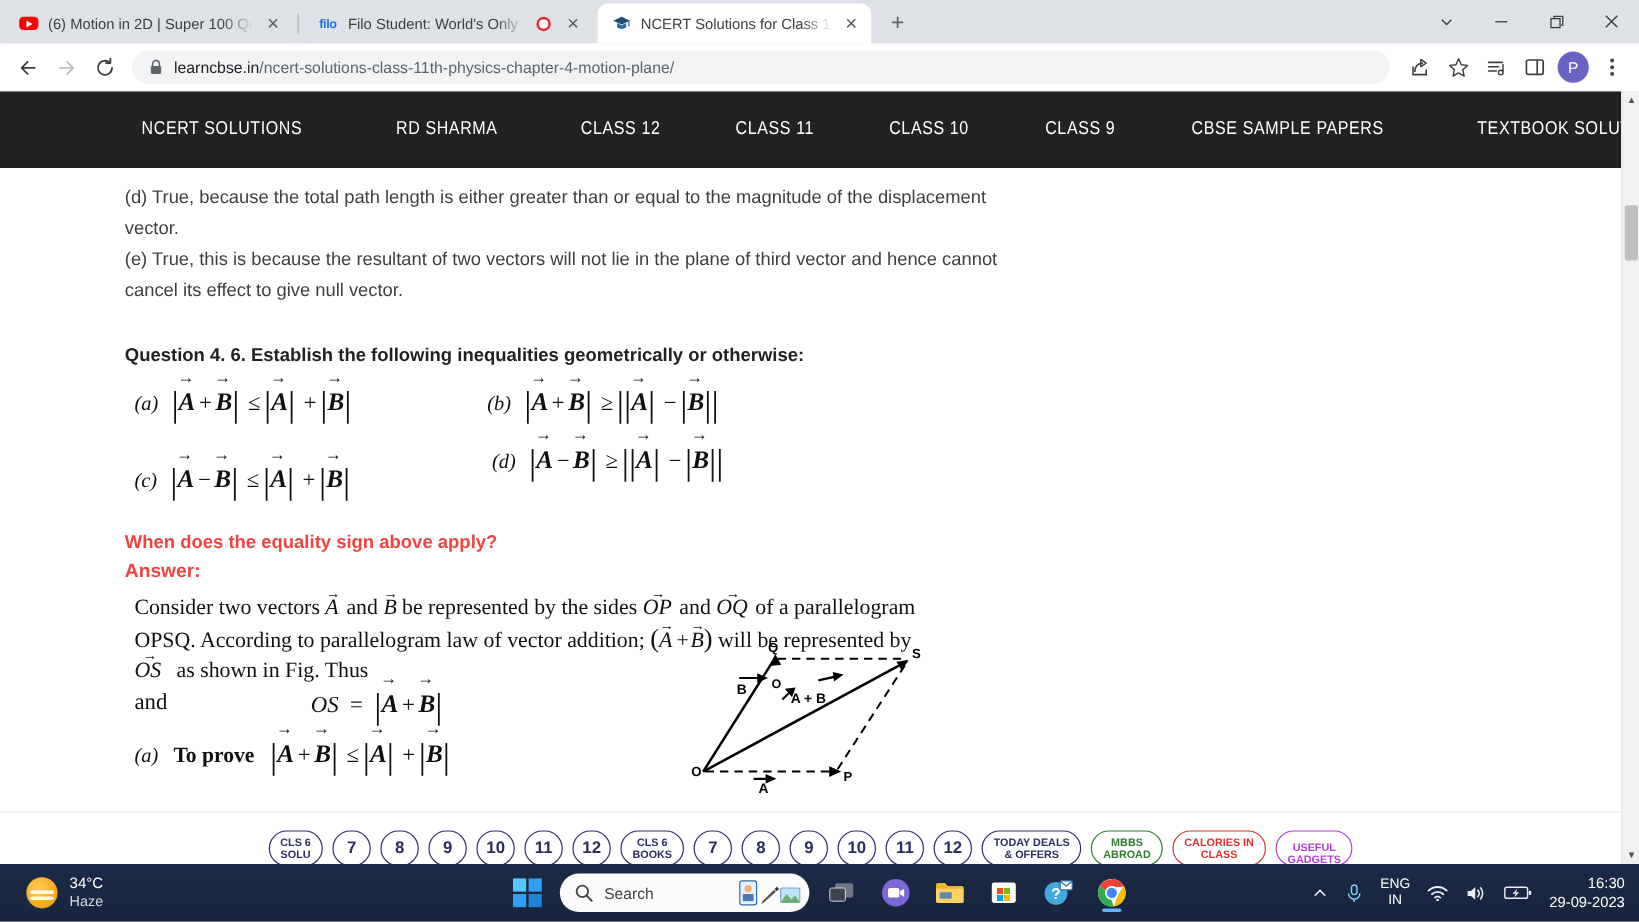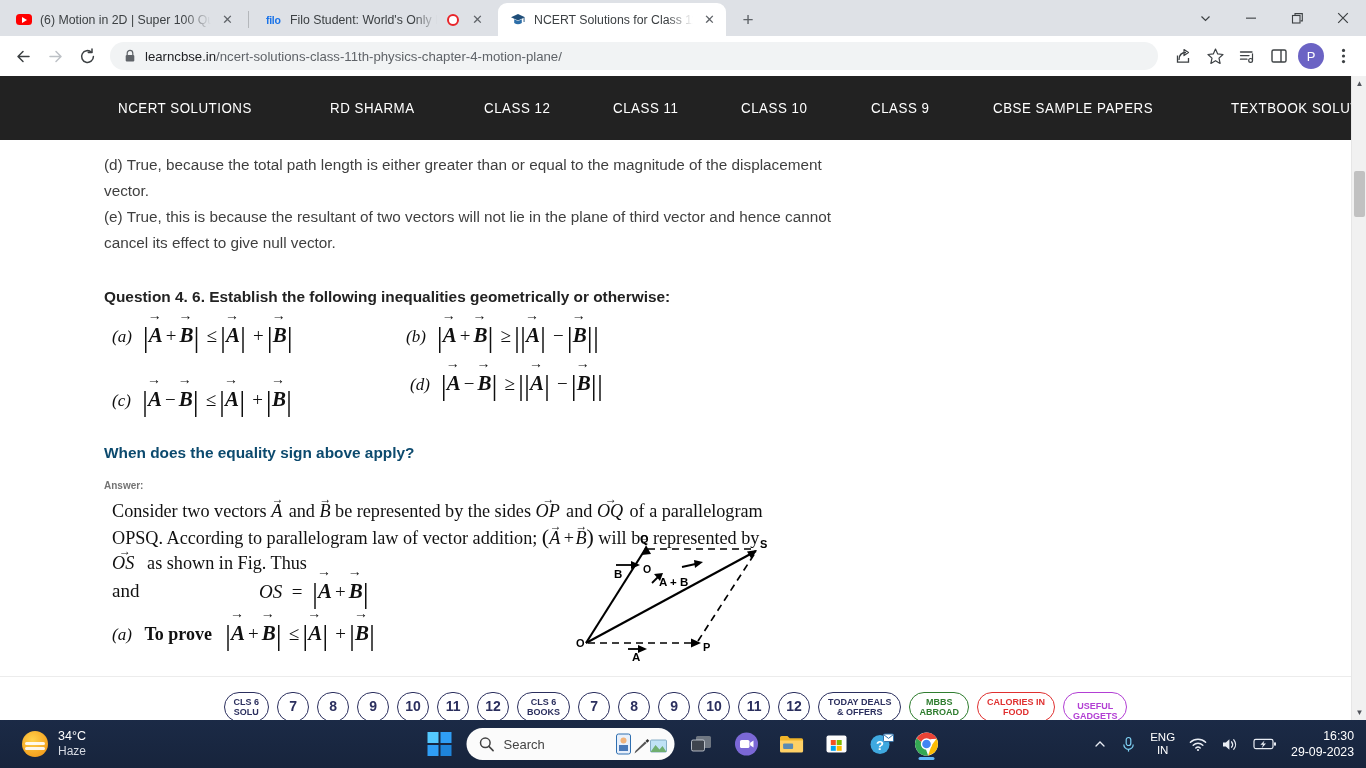--- a/index.html
+++ b/index.html
@@ -68,22 +68,22 @@
     color:#ffffff; text-decoration:none; font-size:15.5px; letter-spacing:.6px;
     font-family:"Liberation Sans Narrow","Liberation Sans", sans-serif;
     transform: scaleX(0.86); transform-origin:left center;
     display:inline-block; white-space:nowrap;
   }
   .navitem { }
 
   .content { padding:12px 0 0 104px; width:1247px; }
   .body-text { font-size:15.3px; line-height:26px; color:#3f3f3f; max-width:760px; }
   .qtitle { font-size:15.4px; font-weight:bold; color:#222; margin-top:32px; }
-  .subq { font-size:15.4px; font-weight:bold; color:#0c4a6e; margin-top:28px; }
-  .answer-lbl { font-size:10px; font-weight:bold; color:#737373; margin-top:18px; }
+  .subq { font-size:15.4px; font-weight:bold; color:#ef4444; margin-top:28px; }
+  .answer-lbl { font-size:16px; font-weight:bold; color:#ef4444; margin-top:6px; }
 
   
   .mathrow { position:relative; height:48px; }
   .math {
     position:absolute;
     font-family:"Liberation Serif","DejaVu Serif",serif;
     color:#101010; white-space:nowrap;
   }
   .math .lbl { font-style:italic; font-size:17px; }
   .mi { font-style:italic; font-weight:bold; font-size:21px; position:relative; padding-top:3px; display:inline-block; }
@@ -443,21 +443,21 @@
         <div class="badge two">
             <span>TODAY DEALS</span>
             <span>&amp; OFFERS</span>
           </div>
         <div class="badge two" style="border-color:#2f7d2f;color:#2f7d2f;">
             <span>MBBS</span>
             <span>ABROAD</span>
           </div>
         <div class="badge two" style="border-color:#e03030;color:#e03030;">
             <span>CALORIES IN</span>
-            <span>FOOD</span>
+            <span>CLASS</span>
           </div>
         <div class="badge two" style="border-color:#b23fd4;color:#b23fd4;justify-content:flex-end;">
             <span>USEFUL</span>
             <span>GADGETS</span>
           </div>
       </div>
 
     </div>
   </div>
 

